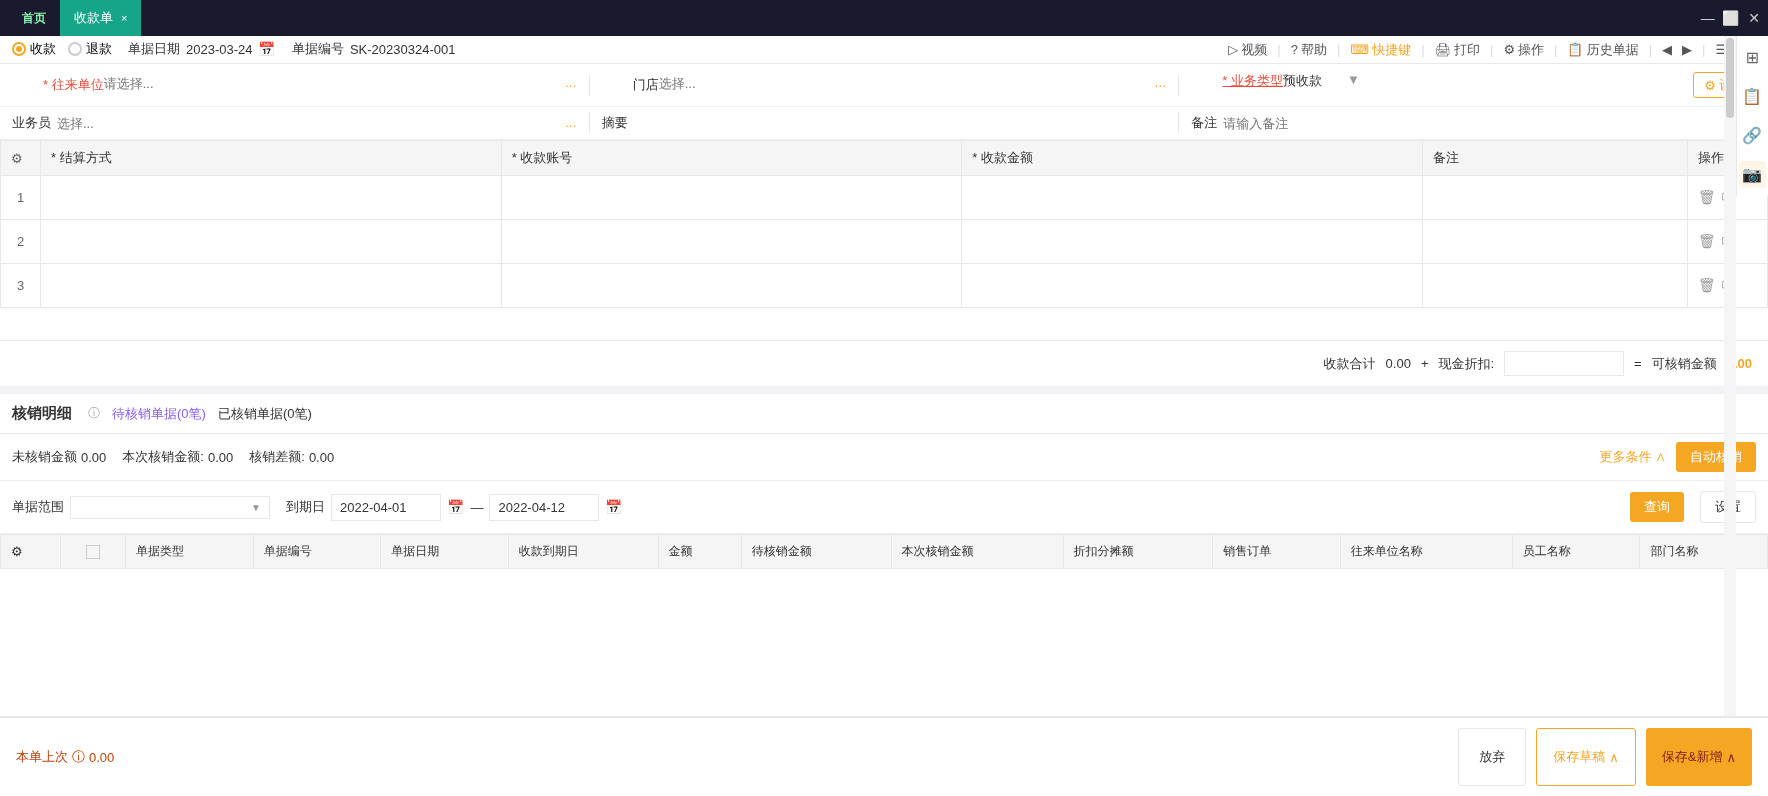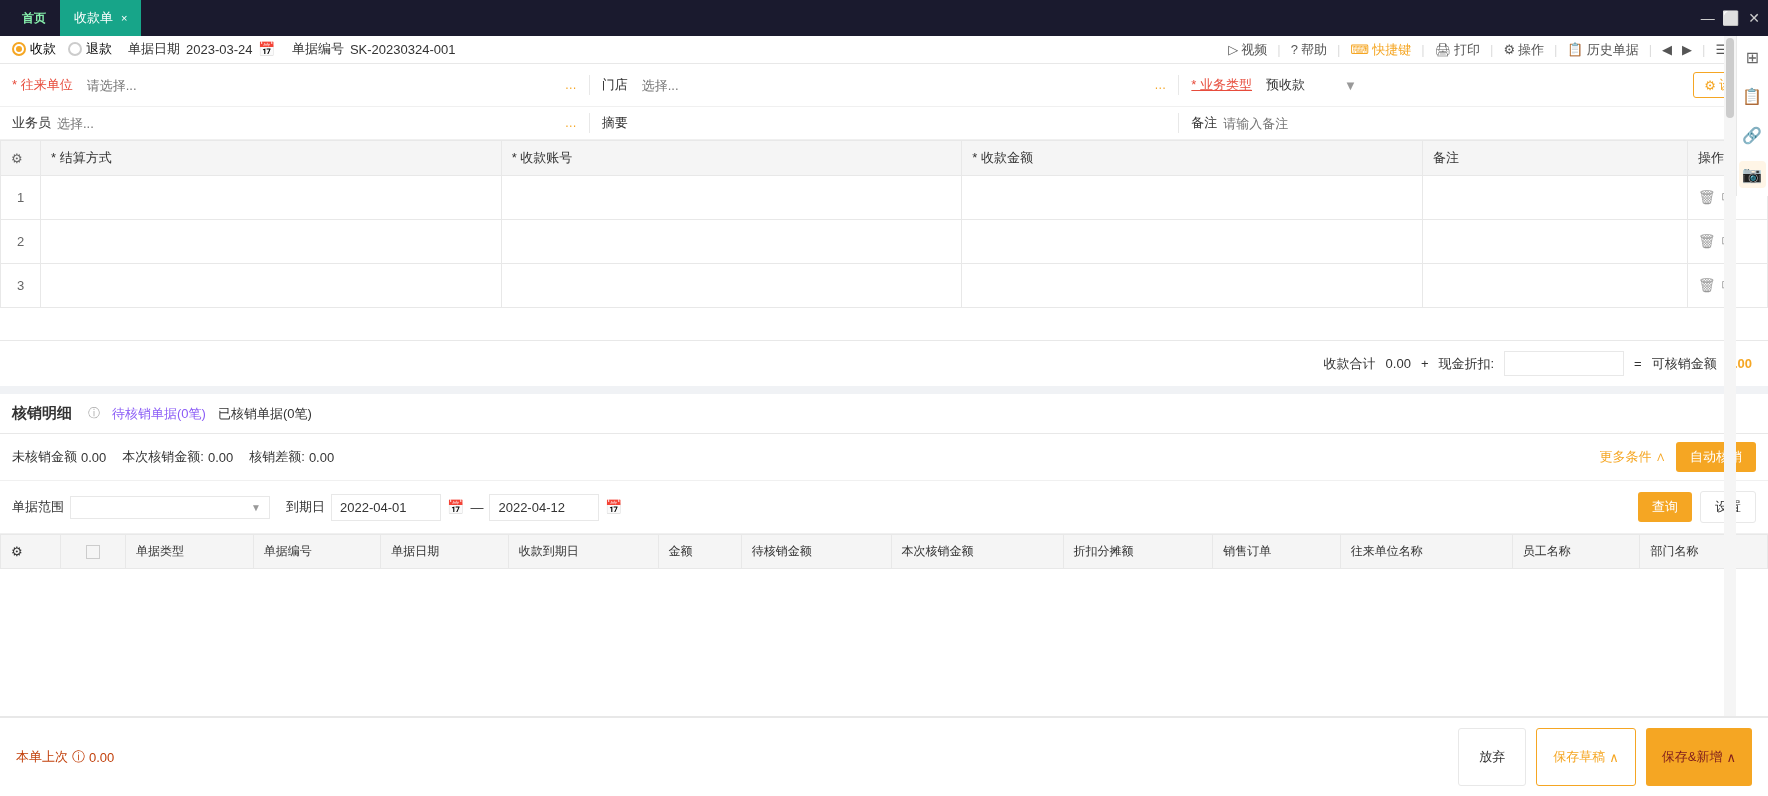--- a/index.html
+++ b/index.html
@@ -43,21 +43,21 @@
     .toolbar-right { margin-left: auto; display: flex; align-items: center; gap: 10px; color: #555; }
     .toolbar-right .tool-btn { display: flex; align-items: center; gap: 3px; cursor: pointer; color: #555; white-space: nowrap; }
     .tool-btn.highlight { color: #f5a623; }
     .separator { color: #ddd; }
 
     
     .form-row {
       display: flex; align-items: center; padding: 8px 12px; gap: 0; border-bottom: 1px solid #f0f0f0; background: #fff;
     }
     .form-field {
-      display: flex; align-items: center; gap: 14px; flex: 1;
+      display: flex; align-items: flex-start; gap: 0; flex: 1; margin-left: 31px;
     }
     .form-field-label { color: #e74c3c; white-space: nowrap; font-size: 13px; }
     .form-input {
       flex: 1; border: none; outline: none; color: #999; font-size: 13px; min-width: 80px;
     }
     .more-btn { color: #f5a623; cursor: pointer; font-size: 12px; margin-left: 4px; }
     .divider-v { width: 1px; height: 20px; background: #e8e8e8; margin: 0 12px; }
 
     .form-row2 {
       display: flex; align-items: center; padding: 6px 12px; gap: 0; background: #fff; border-bottom: 1px solid #f0f0f0;
@@ -117,21 +117,21 @@
     .filter-row {
       display: flex; align-items: center; padding: 10px 12px; gap: 16px; border-bottom: 1px solid #f0f0f0; background: #fff;
     }
     .filter-field { display: flex; align-items: center; gap: 6px; }
     .filter-label { color: #333; white-space: nowrap; }
     .filter-select { display: flex; align-items: center; gap: 4px; border: 1px solid #e8e8e8; padding: 5px 8px; min-width: 200px; cursor: pointer; }
     .filter-select .arrow { color: #999; font-size: 10px; margin-left: auto; }
     .date-input { border: 1px solid #e8e8e8; padding: 5px 8px; width: 110px; outline: none; color: #333; }
     .date-icon { color: #999; cursor: pointer; font-size: 14px; }
     .dash { color: #333; }
-    .filter-right { margin-left: auto; display: flex; align-items: center; gap: 8px; }
+    .filter-right { margin-left: auto; display: flex; align-items: center; gap: 16px; }
     .query-btn { background: #f5a623; color: #fff; border: none; padding: 6px 14px; cursor: pointer; border-radius: 3px; }
     .settings-btn { background: #fff; color: #333; border: 1px solid #e8e8e8; padding: 6px 14px; cursor: pointer; border-radius: 3px; }
 
     
     .bottom-table-container { overflow: auto; }
     .bottom-table { width: 100%; border-collapse: collapse; }
     .bottom-table thead tr { background: #f5f5f5; }
     .bottom-table thead th {
       padding: 8px 10px; border: 1px solid #e8e8e8; color: #333; font-weight: 500; white-space: nowrap; font-size: 12px;
     }

